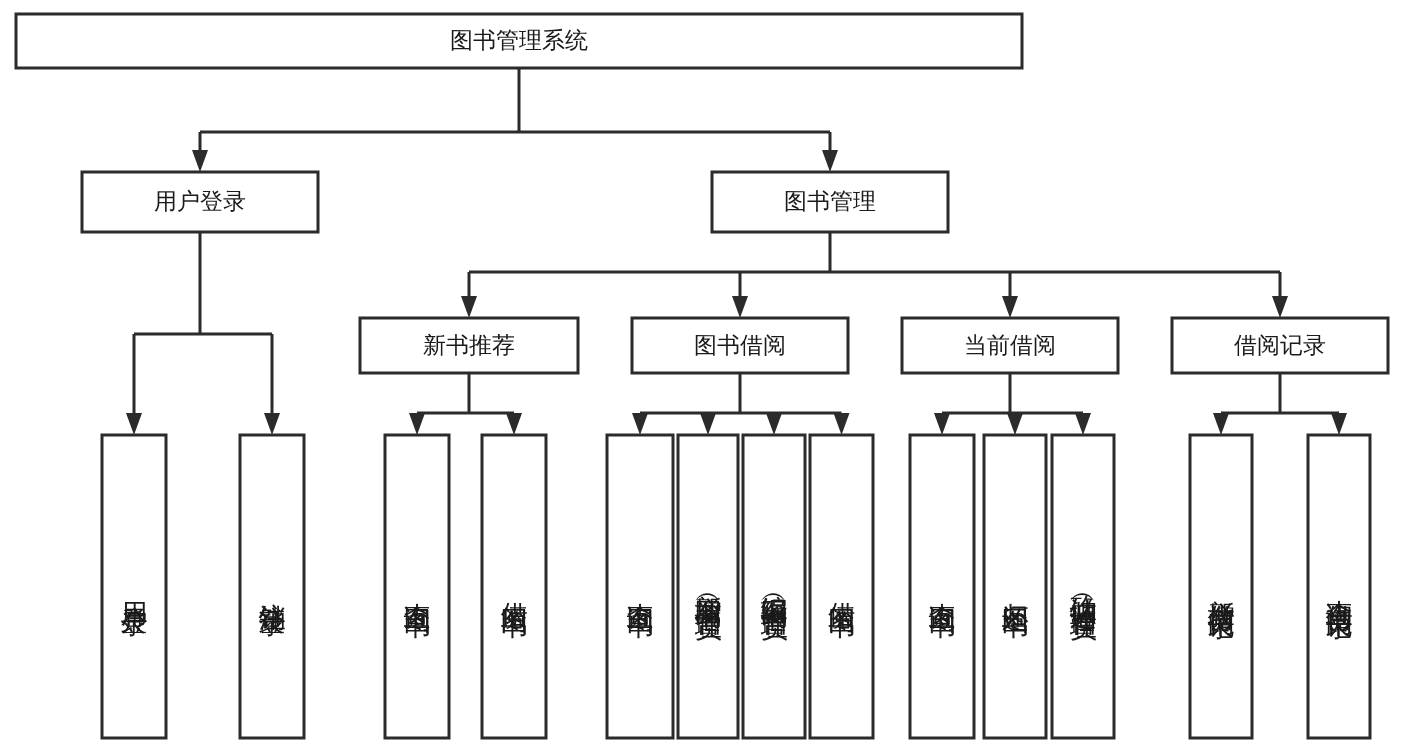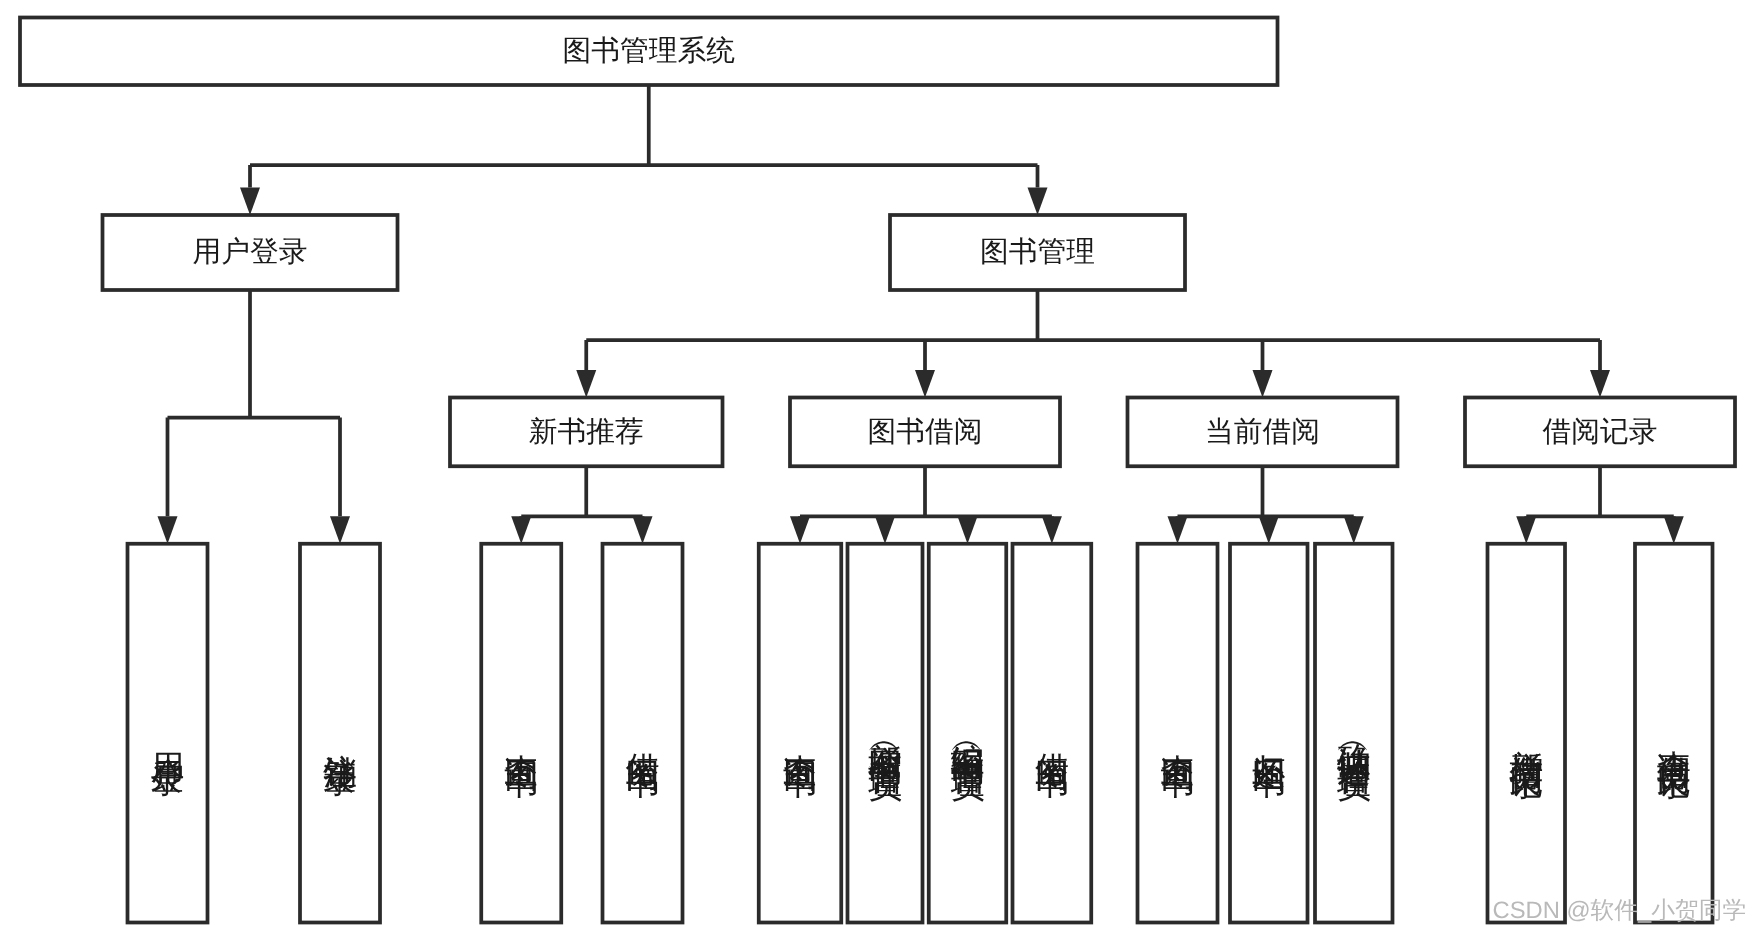--- a/index.html
+++ b/index.html
@@ -239,14 +239,13 @@
       <div class="leaf-label-wrap" style="left: 1052px; top: 435px; width: 62px; height: 303px;">
         <span class="leaf-label">确认归还（管理员）</span>
       </div>
       <div class="leaf-label-wrap" style="left: 1190px; top: 435px; width: 62px; height: 303px;">
         <span class="leaf-label">新增借阅记录</span>
       </div>
       <div class="leaf-label-wrap" style="left: 1308px; top: 435px; width: 62px; height: 303px;">
         <span class="leaf-label">查询借阅记录</span>
       </div>
     </div>
-  <div class="watermark">CSDN @软件_小贺同学</div>
 </div>
 
 </body></html>

